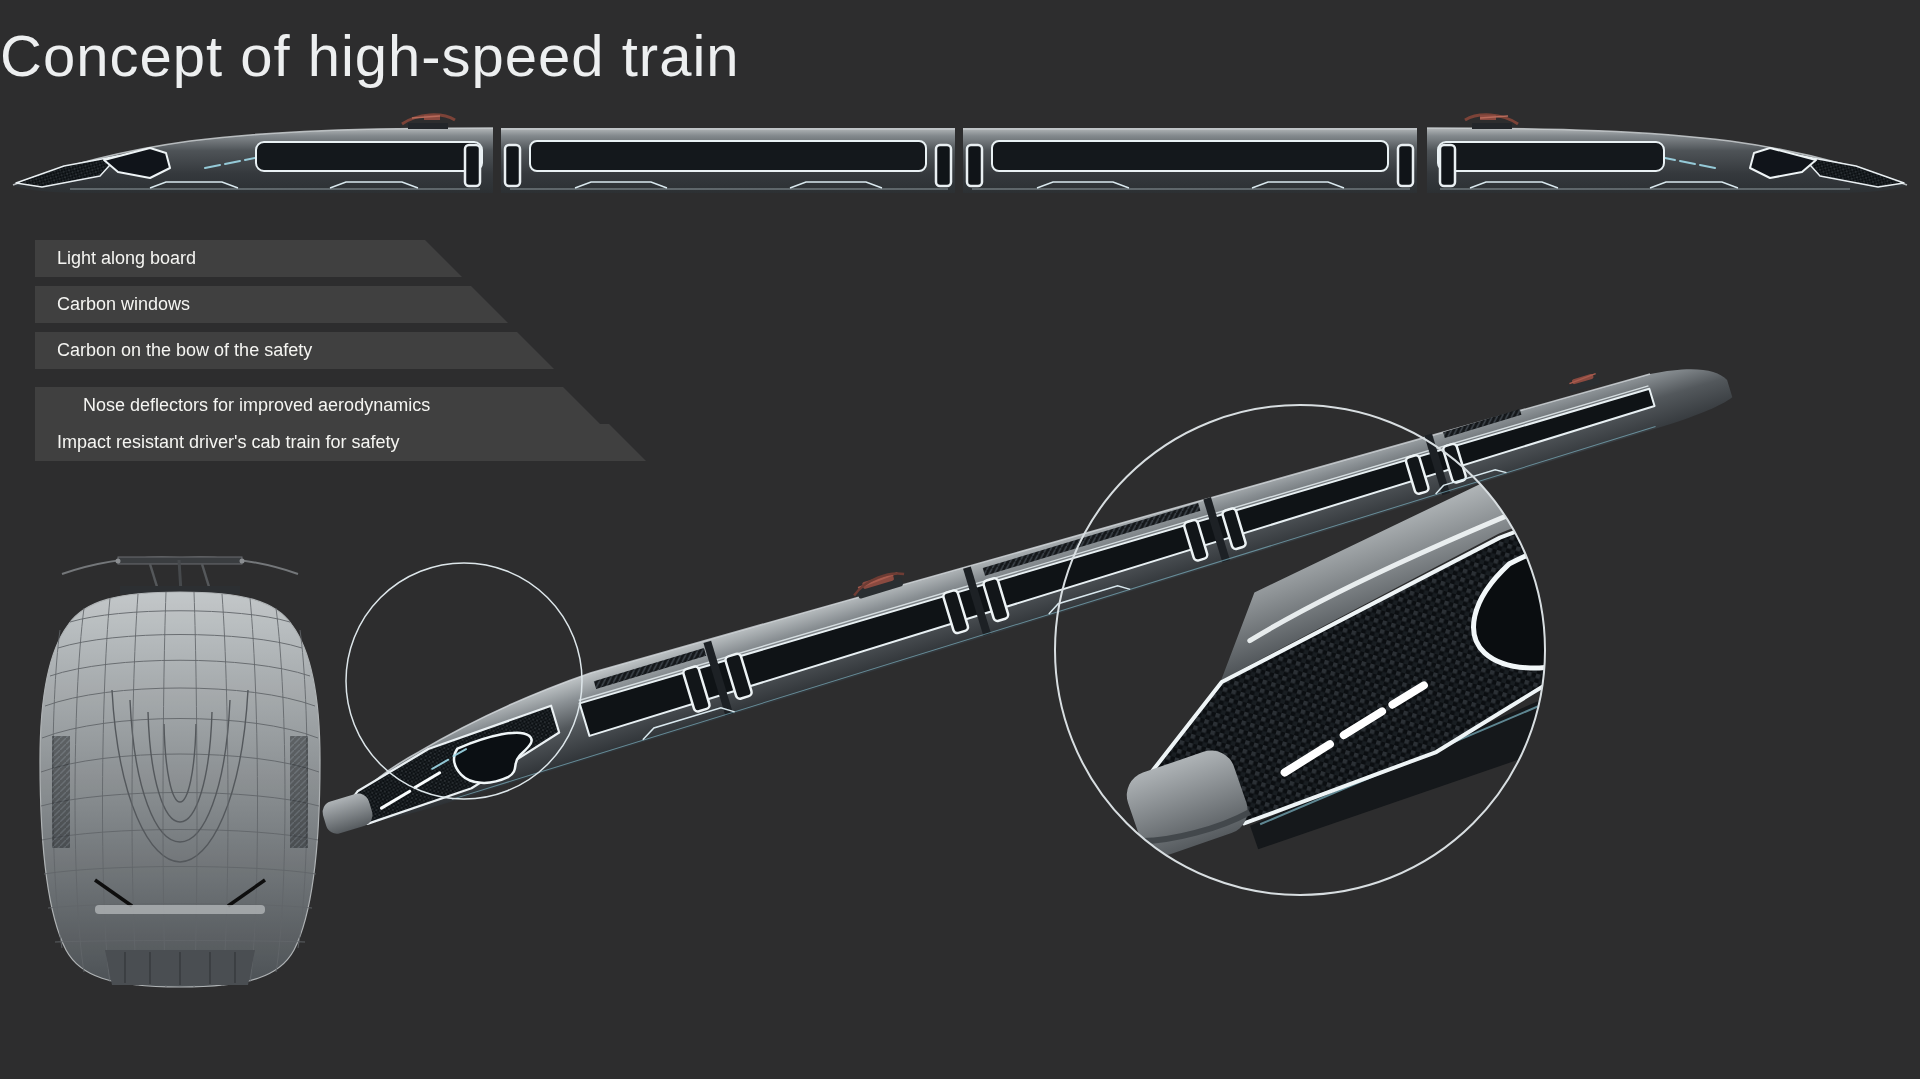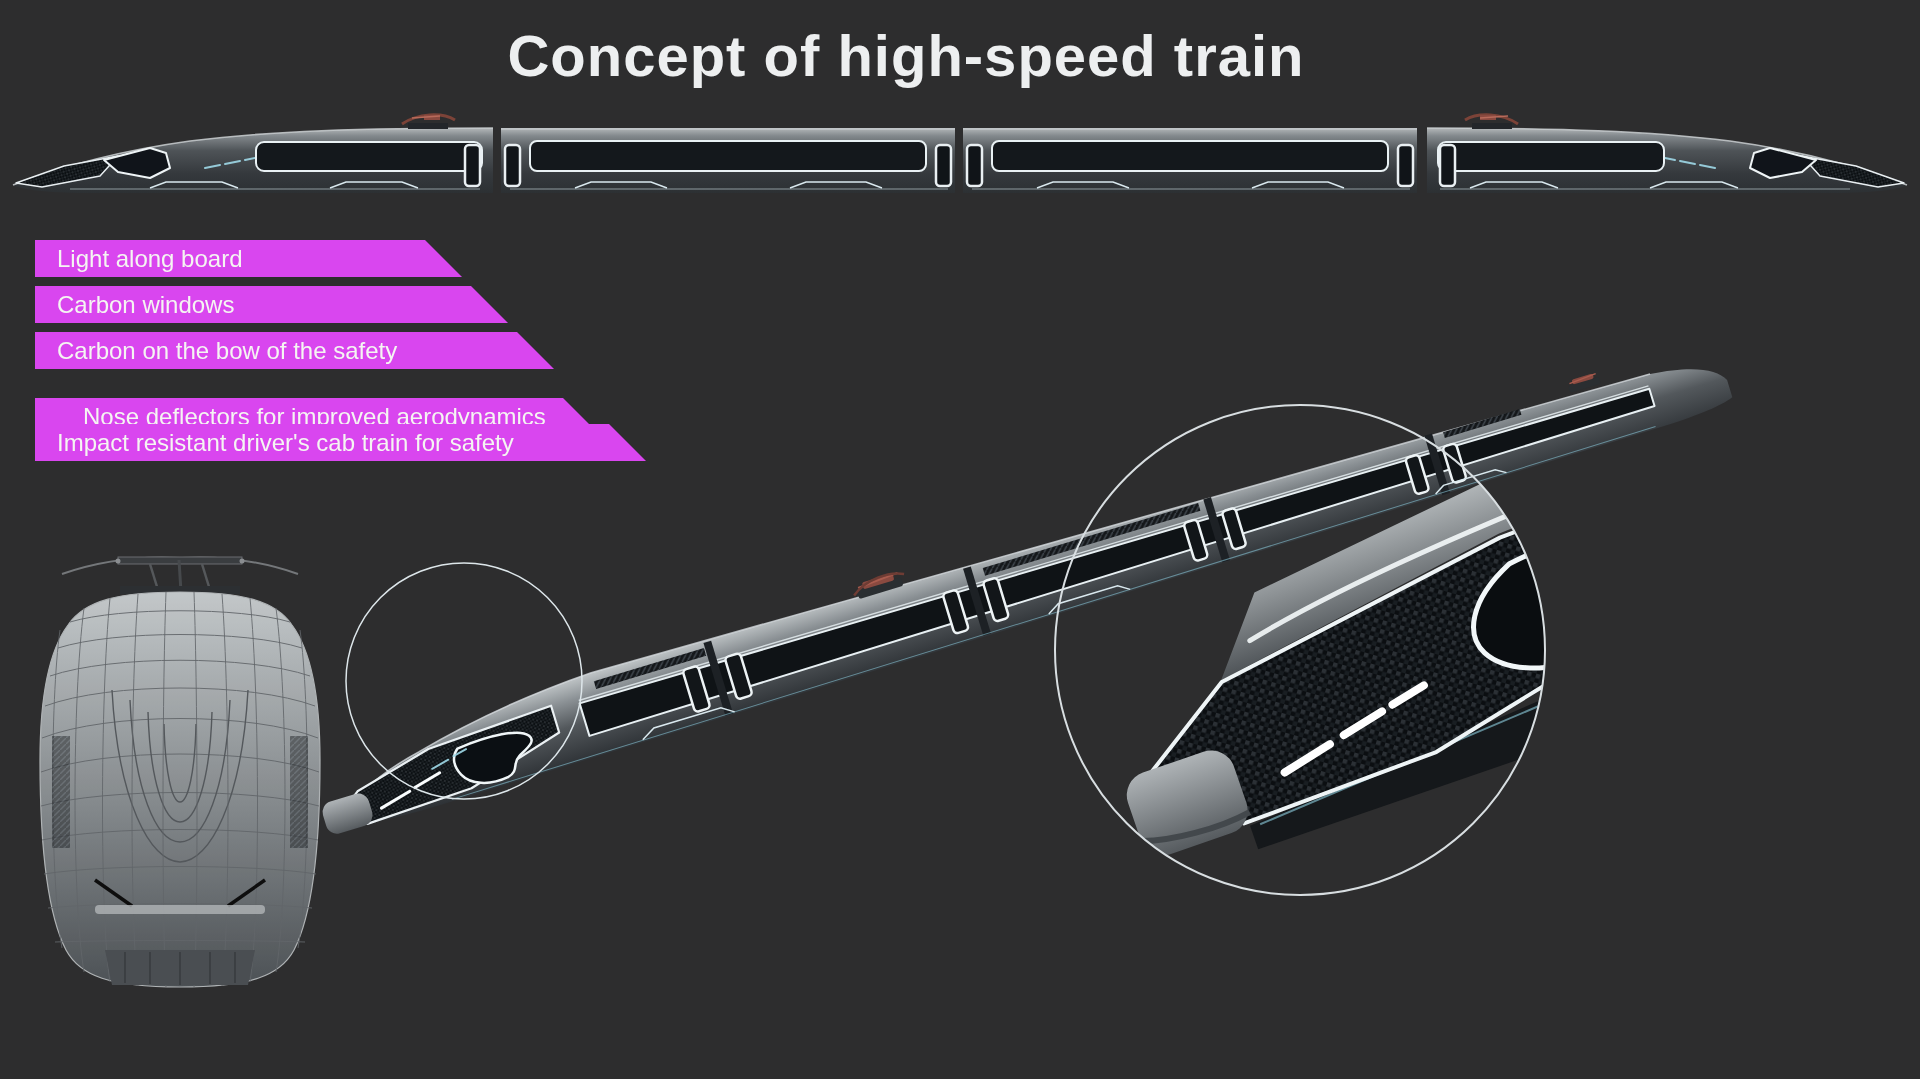--- a/index.html
+++ b/index.html
@@ -1,28 +1,28 @@
 <!DOCTYPE html>
 <html><head>
 <meta charset="utf-8">
 <style>
   html,body{margin:0;padding:0;background:#2d2d2e;}
   .stage{position:relative;width:1920px;height:1079px;background:#2d2d2e;overflow:hidden;
          font-family:"Liberation Sans",sans-serif;}
   .art{position:absolute;left:0;top:0;width:1920px;height:1079px;display:block;}
-  h1.title{position:absolute;top:22px;left:0;width:1812px;margin:0;text-align:center;
-           font-size:58px;font-weight:700;letter-spacing:1px;color:#edeff0;}
+  h1.title{position:absolute;top:22px;left:0;width:1812px;margin:0;
+           font-size:58px;font-weight:400;letter-spacing:1px;color:#edeff0;}
   .callouts{position:absolute;left:35px;top:0;width:700px;}
-  .bar{position:absolute;height:37px;background:#d946ef;color:#f5f5f2;
-       font-size:24px;line-height:37px;padding-left:22px;box-sizing:border-box;
+  .bar{position:absolute;height:37px;background:#404040;color:#f5f5f2;
+       font-size:18px;line-height:37px;padding-left:22px;box-sizing:border-box;
        clip-path:polygon(0 0,calc(100% - 37px) 0,100% 100%,0 100%);white-space:nowrap;}
   .bar:nth-of-type(1){top:240px;width:427px;}
   .bar:nth-of-type(2){top:286px;width:473px;}
   .bar:nth-of-type(3){top:332px;width:519px;}
-  .bar:nth-of-type(4){top:398px;width:565px;padding-left:48px;}
+  .bar:nth-of-type(4){top:387px;width:565px;padding-left:48px;}
   .bar:nth-of-type(5){top:424px;width:611px;}
 </style>
 </head>
 <body>
 
 <div class="stage">
 
 <svg class="art" viewBox="0 0 1920 1079">
   <defs>
     <linearGradient id="gBody" x1="0" y1="0" x2="0" y2="1">

